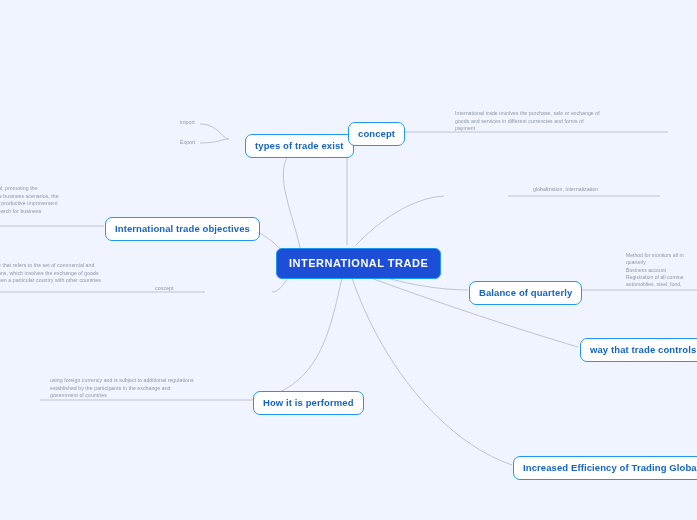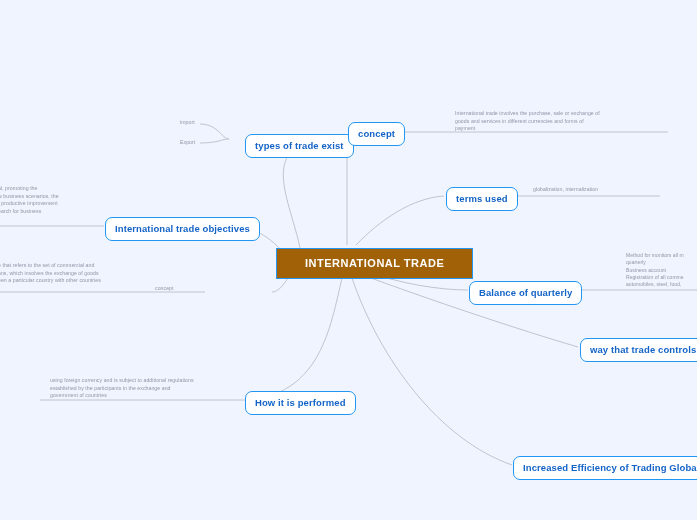--- a/index.html
+++ b/index.html
@@ -34,27 +34,27 @@
     border-radius: 7px;
     color: #1464c8;
     font-size: 9.5px;
     font-weight: bold;
     letter-spacing: 0.1px;
     line-height: 1;
     padding: 6px 9px;
     white-space: nowrap;
   }
   .node.root {
-    background: #a16207;
+    background: #1d4ed8;
     border-color: #2196f3;
     color: #ffffff;
     font-size: 11px;
     letter-spacing: 0.5px;
-    padding: 9px 28px;
-    border-radius: 0;
+    padding: 9px 12px;
+    border-radius: 6px;
   }
   .note {
     position: absolute;
     color: #8f96a6;
     font-size: 5.2px;
     line-height: 1.45;
     white-space: pre-line;
     letter-spacing: 0.05px;
   }
   .note.tiny {
@@ -111,43 +111,40 @@
   <div class="note" style="left:180px; top:119px;">import</div>
   <div class="note" style="left:180px; top:139px;">Export</div>
 
   <div class="node" style="left:348px; top:122px;">
     <span>concept</span>
   </div>
   <div class="note" style="left:455px; top:110px; width:210px;">International trade involves the purchase, sale or exchange of
 goods and services in different currencies and forms of
 payment</div>
 
-  <div class="node" style="left:446px; top:187px;">
-    <span>terms used</span>
-  </div>
   <div class="note" style="left:533px; top:186px; width:140px;">globalization, internalization</div>
 
   <div class="node" style="left:469px; top:281px;">
     <span>Balance of quarterly</span>
   </div>
   <div class="note tiny" style="left:626px; top:252px; width:90px;">Method for monitors all m
 quarterly
 Business account
 Registration of all comme
 automobiles, steel, food,</div>
 
   <div class="node" style="left:580px; top:338px;">
     <span>way that trade controls trad</span>
   </div>
 
   <div class="node" style="left:513px; top:456px;">
     <span>Increased Efficiency of Trading Globally</span>
   </div>
 
-  <div class="node" style="left:245px; top:391px;">
+  <div class="node" style="left:253px; top:391px;">
     <span>How it is performed</span>
   </div>
   <div class="note" style="left:50px; top:377px; width:205px;">using foreign currency and is subject to additional regulations
 established by the participants in the exchange and
 government of countries</div>
 
   <div class="note" style="left:155px; top:285px;">concept</div>
   <div class="note" style="left:-2px; top:262px; width:180px;">e that refers to the set of commercial and
 ons, which involves the exchange of goods
 een a particular country with other countries</div>

